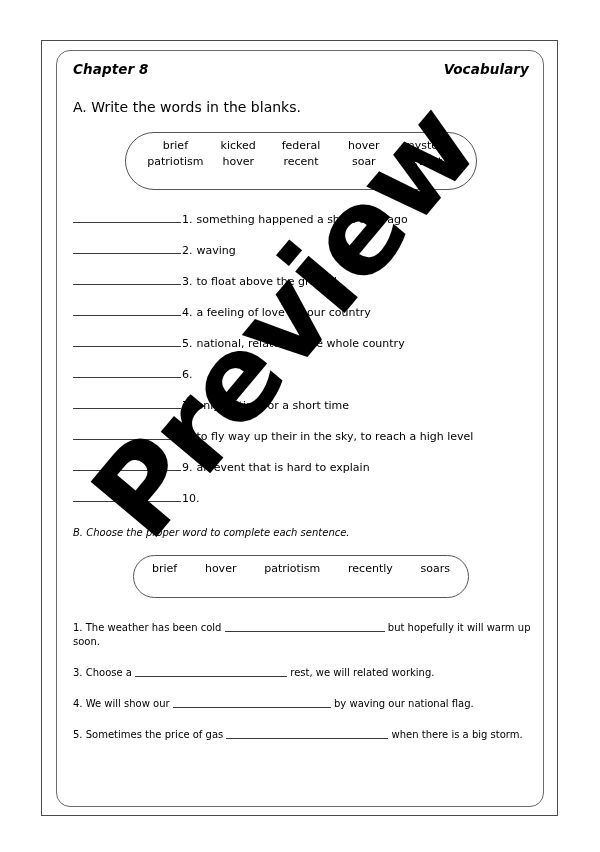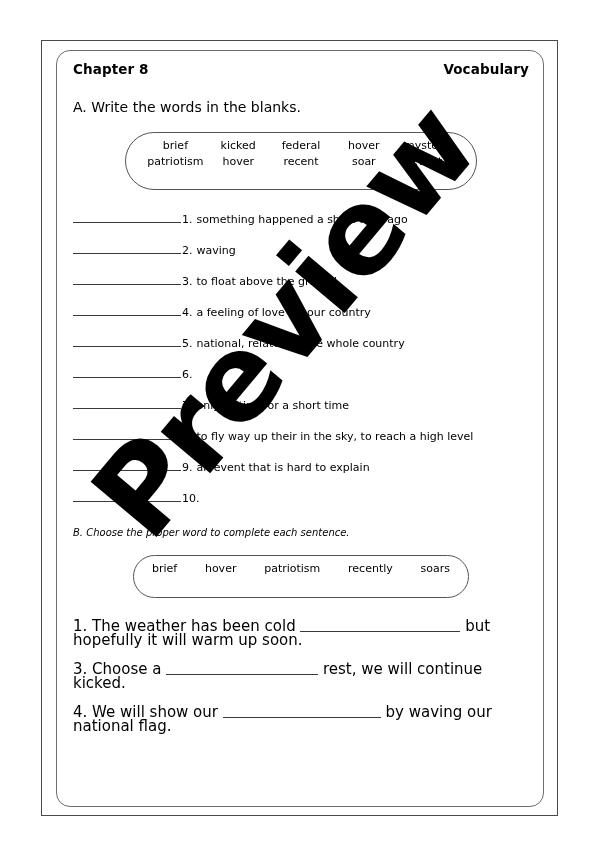--- a/index.html
+++ b/index.html
@@ -61,20 +61,21 @@
     padding: 10px 14px 0 14px;
     box-sizing: border-box;
   }
 
   .header-row {
     display: flex;
     justify-content: space-between;
     align-items: center;
     margin: 0 0 0 0;
     padding: 0 2px;
+    font-style: italic;
   }
   .header-title,
   .header-subject {
     font-size: 13.5px;
     font-weight: bold;
     letter-spacing: 0.1px;
     white-space: nowrap;
   }
 
   .section-instruction {
@@ -157,21 +158,21 @@
     padding-left: 2px;
     white-space: nowrap;
     font-style: italic;
   }
 
   .sentence-list {
     margin-top: 21px;
     padding-left: 2px;
   }
   .sentence {
-    font-size: 15px;
+    font-size: 10px;
     line-height: 14px;
     margin-bottom: 15px;
   }
   .sentence .s-blank {
     display: inline-block;
     border-bottom: 1px solid #3a3a3a;
     height: 11px;
     position: relative;
     top: 1px;
   }
@@ -298,22 +299,23 @@
             <span class="wb-word">hover</span>
             <span class="wb-word">patriotism</span>
             <span class="wb-word">recently</span>
             <span class="wb-word">soars</span>
           </div>
         </div>
       </div>
 
       <div class="sentence-list">
         <div class="sentence"><span>1.</span> <span>The weather has been cold </span><span class="s-blank blank-w1"></span><span> but hopefully it will warm up soon.</span></div>
-        <div class="sentence"><span>3.</span> <span>Choose a </span><span class="s-blank blank-w3"></span><span> rest, we will continue kicked.</span></div>
+        <div class="sentence"><span>3.</span> <span>Choose a </span><span class="s-blank blank-w3"></span><span> rest, we will related working.</span></div>
         <div class="sentence"><span>4.</span> <span>We will show our </span><span class="s-blank blank-w4"></span><span> by waving our national flag.</span></div>
+        <div class="sentence"><span>5.</span> <span>Sometimes the price of gas </span><span class="s-blank blank-w5"></span><span> when there is a big storm.</span></div>
       </div>
 
     </div>
   </div>
 
   <div class="watermark">
     <div class="watermark-text">Preview</div>
   </div>
 
 </div>

